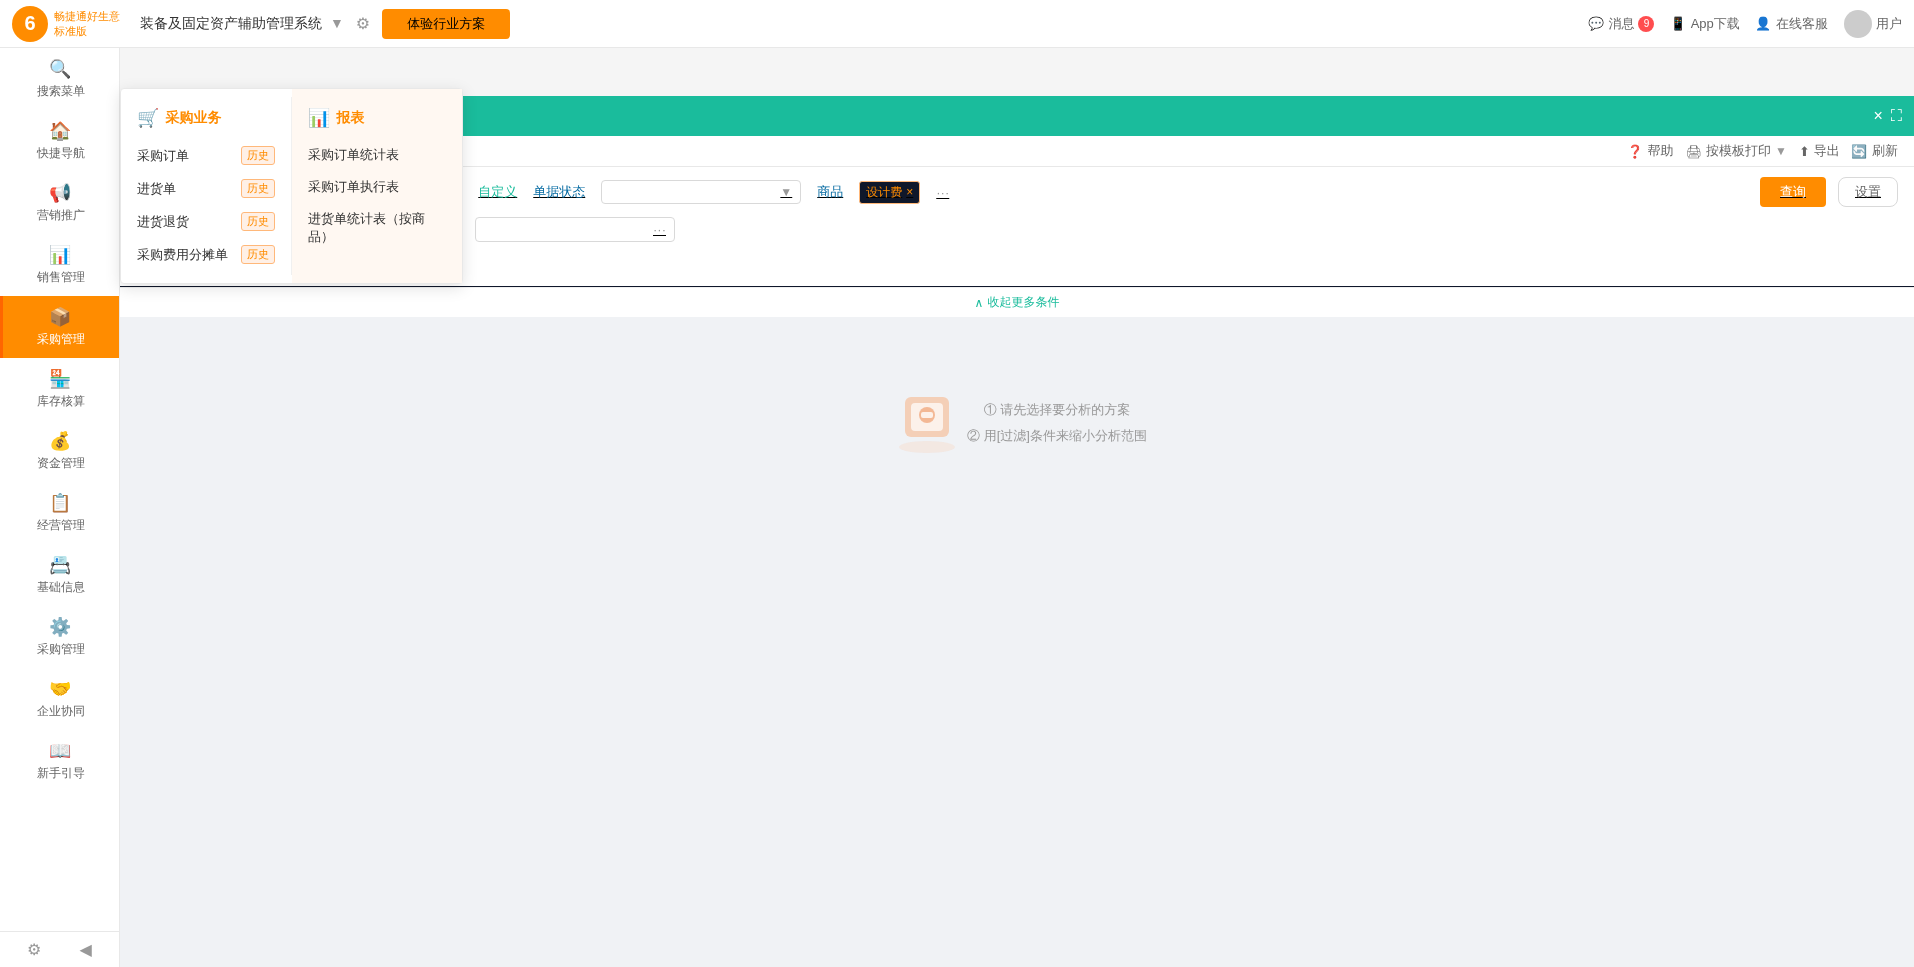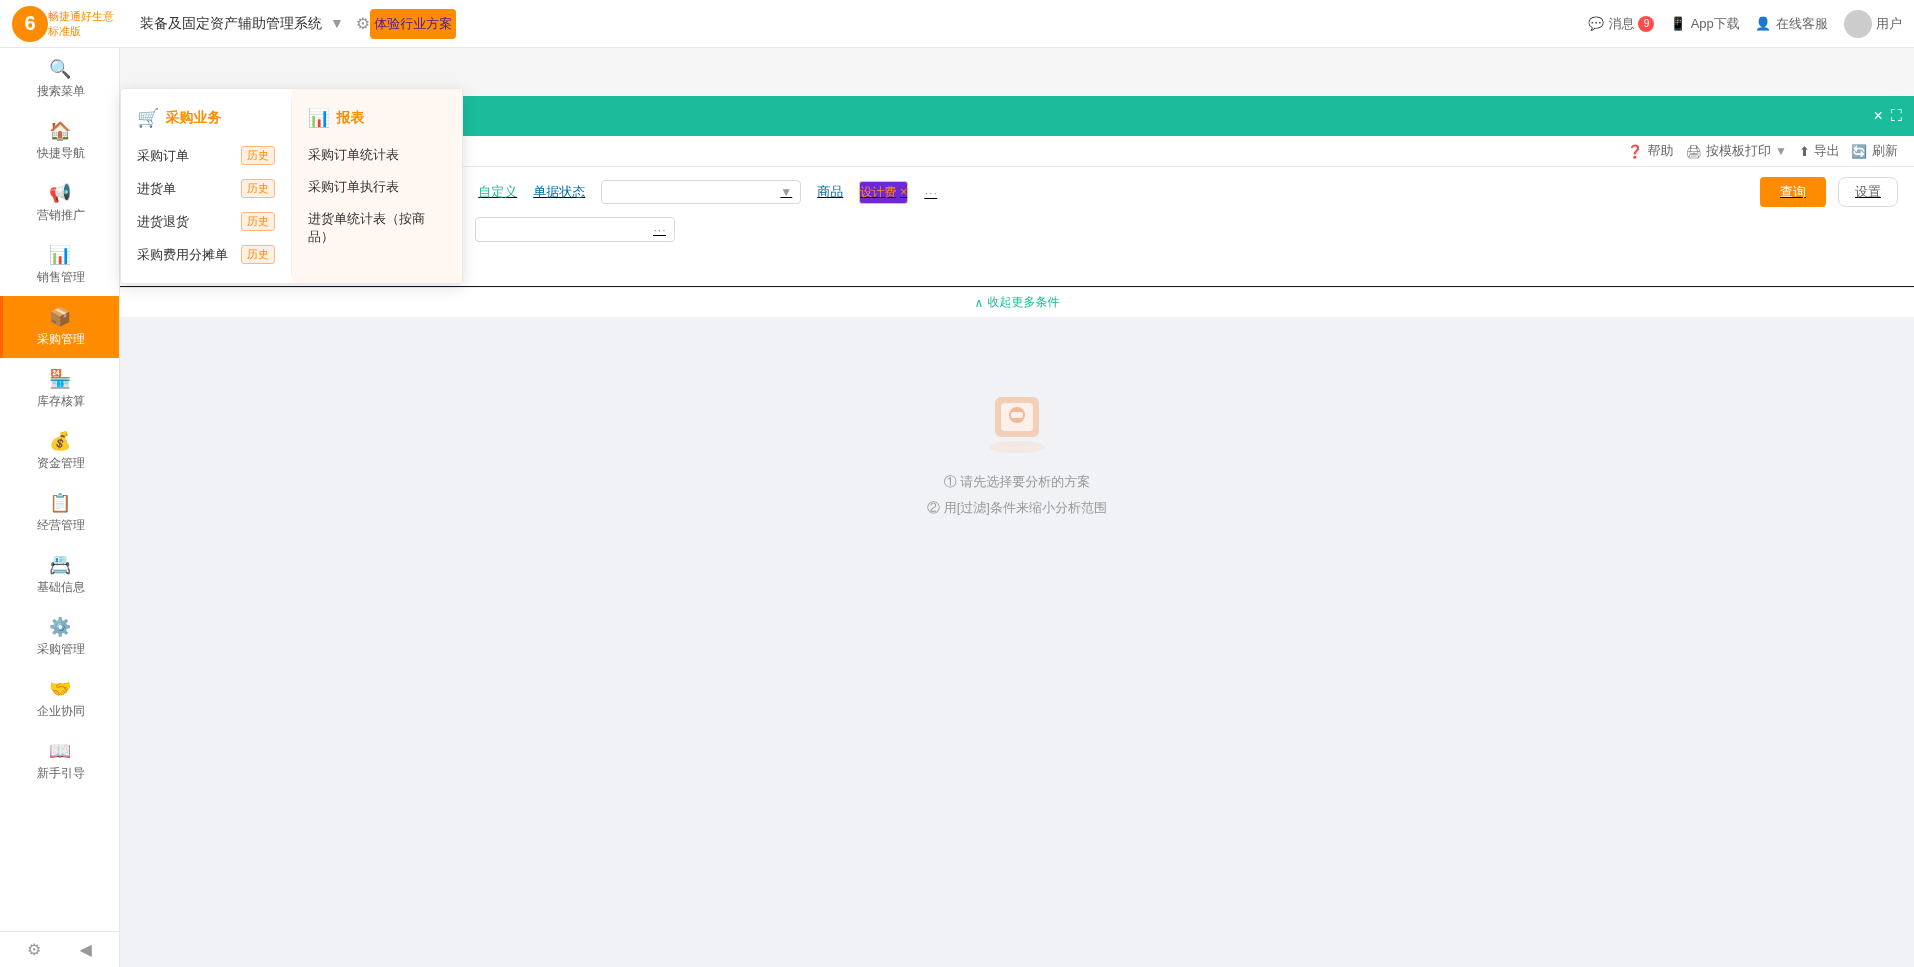--- a/index.html
+++ b/index.html
@@ -6,25 +6,25 @@
     body { font-family: 'Microsoft YaHei', Arial, sans-serif; font-size: 13px; background: #f5f5f5; overflow: hidden; width: 1914px; height: 967px; }
 
     
     .topbar {
       display: flex; align-items: center; height: 48px;
       background: #fff; border-bottom: 1px solid #e8e8e8;
       padding: 0 12px; position: relative; z-index: 100;
     }
     .topbar-logo { display: flex; align-items: center; width: 120px; }
     .logo-icon { width: 36px; height: 36px; background: #ff8c00; border-radius: 50%; display: flex; align-items: center; justify-content: center; color: #fff; font-size: 20px; font-weight: bold; }
-    .logo-text { font-size: 11px; color: #ff8c00; line-height: 1.3; }
+    .logo-text { margin-left: 6px; font-size: 11px; color: #ff8c00; line-height: 1.3; }
     .topbar-title { display: flex; align-items: flex-start; color: #333; font-size: 14px; margin-left: 8px; }
     .topbar-title span { margin-right: 4px; }
     .topbar-settings { margin-left: 8px; color: #999; cursor: pointer; font-size: 16px; }
-    .topbar-btn { background: #ff8c00; color: #4c1d95; border: none; padding: 6px 4px; border-radius: 4px; cursor: pointer; font-size: 13px; }
+    .topbar-btn { background: #ff8c00; color: #000000; border: none; padding: 6px 25px; border-radius: 4px; cursor: pointer; font-size: 13px; margin-left: 12px; }
     .topbar-right { margin-left: auto; display: flex; align-items: center; gap: 16px; color: #666; font-size: 13px; }
     .topbar-right-item { display: flex; align-items: center; gap: 4px; cursor: pointer; }
     .badge { background: #ff4d4f; color: #fff; border-radius: 50%; width: 16px; height: 16px; font-size: 10px; display: flex; align-items: center; justify-content: center; }
     .user-avatar { width: 28px; height: 28px; background: #ccc; border-radius: 50%; }
 
     
     .sidebar {
       position: fixed; left: 0; top: 48px; bottom: 0;
       width: 120px; background: #fff; border-right: 1px solid #e8e8e8;
       display: flex; flex-direction: column; z-index: 50;
@@ -72,32 +72,32 @@
       border: 1px solid #d9d9d9; border-radius: 4px; padding: 4px 8px;
       font-size: 13px; color: #333; min-width: 180px; cursor: pointer;
       display: flex; align-items: center; gap: 4px; background: #fff;
     }
     .filter-select {
       border: 1px solid #d9d9d9; border-radius: 4px; padding: 4px 8px;
       font-size: 13px; min-width: 200px; display: flex; align-items: center;
       justify-content: space-between; cursor: pointer; background: #fff;
     }
     .filter-tag {
-      background: #6d28d9; border: 1px solid #ffb87a; border-radius: 3px;
-      padding: 2px 0; font-size: 12px; color: #ff8c00; display: flex; align-items: center; gap: 4px;
+      background: #0f172a; border: 1px solid #ffb87a; border-radius: 3px;
+      padding: 2px 6px; font-size: 12px; color: #ff8c00; display: flex; align-items: center; gap: 4px;
     }
     .filter-tag-close { cursor: pointer; color: #ff8c00; }
     .filter-toolbar { display: flex; align-items: center; justify-content: flex-end; gap: 12px; padding: 6px 16px; background: #fff; border-bottom: 1px solid #e8e8e8; }
     .toolbar-btn { display: flex; align-items: center; gap: 4px; color: #666; cursor: pointer; font-size: 13px; }
     .btn-query { background: #ff8c00; color: #fff; border: none; padding: 6px 20px; border-radius: 4px; cursor: pointer; font-size: 13px; }
     .btn-settings { border: 1px solid #d9d9d9; background: #fff; color: #666; padding: 5px 16px; border-radius: 8px; cursor: pointer; font-size: 13px; margin-left: 4px; }
     .collapse-btn { display: flex; align-items: center; gap: 4px; color: #1abc9c; cursor: pointer; font-size: 12px; width: 100%; justify-content: center; padding: 6px 0; background: #fff; border-top: 1px solid #f0f0f0; }
 
     
-    .empty-state { display: flex; flex-direction: column; align-items: center; justify-content: center; flex: 1; padding: 60px 0; }
+    .empty-state { display: flex; flex-direction: row; align-items: center; justify-content: center; flex: 1; padding: 60px 0; }
     .empty-text { color: #999; font-size: 13px; margin-top: 12px; line-height: 2; text-align: center; }
     .empty-num { color: #999; font-size: 13px; }
 
     
     .dropdown-menu {
       position: fixed; left: 120px; top: 88px;
       background: #fff; border: 1px solid #e8e8e8; border-radius: 4px;
       box-shadow: 0 4px 16px rgba(0,0,0,0.12); z-index: 200;
       display: flex; min-width: 340px;
     }

